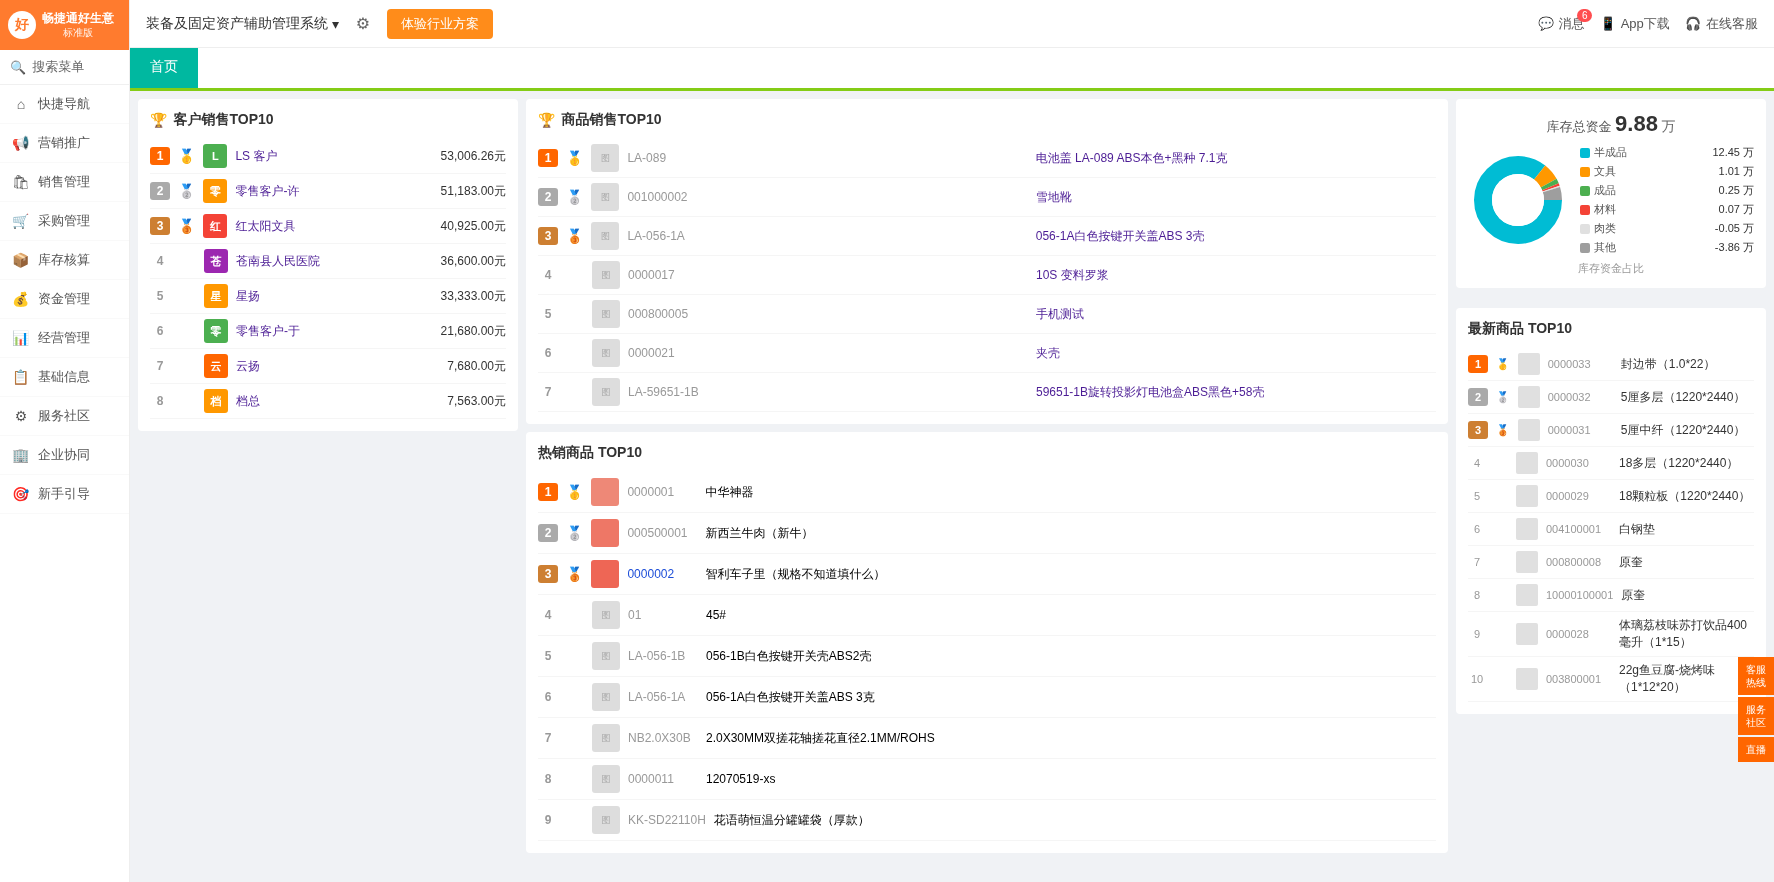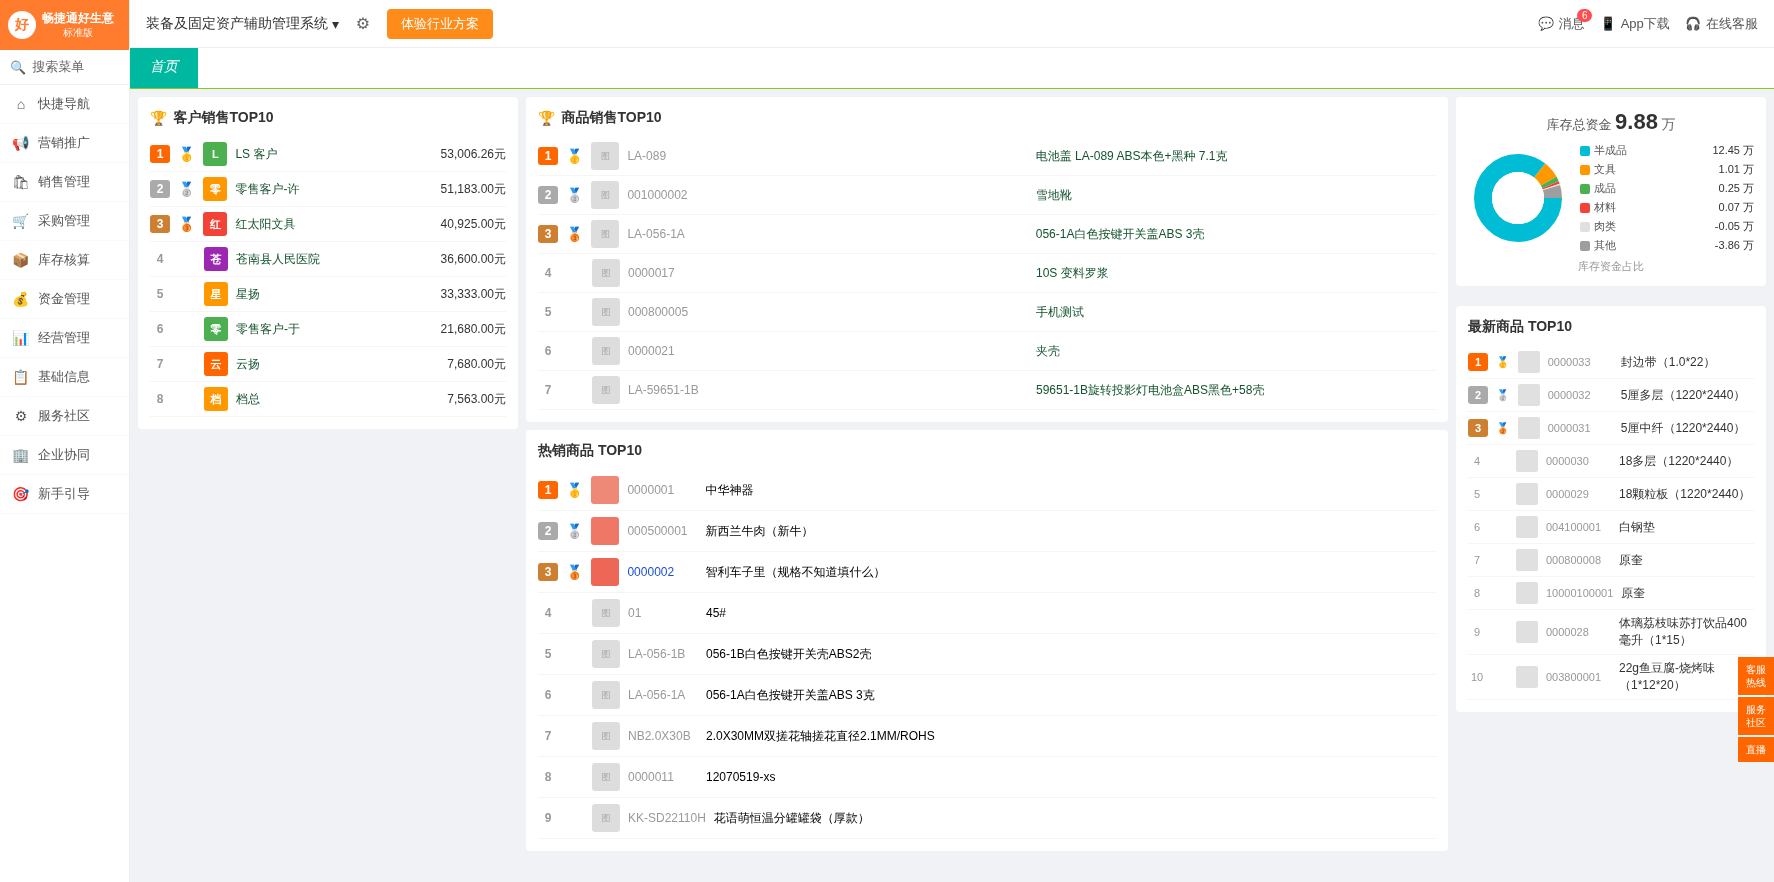--- a/index.html
+++ b/index.html
@@ -133,23 +133,22 @@
       padding: 1px 5px;
       position: absolute;
       top: -6px;
       right: -8px;
     }
 
     
     .content-tabs {
       background: #fff;
       display: flex;
-      border-bottom: 1px solid #84cc16;
+      border-bottom: 3px solid #84cc16;
       flex-shrink: 0;
-      font-style: italic;
     }
     .content-tab {
       padding: 10px 20px;
       font-size: 14px;
       cursor: pointer;
       color: #555;
       border-bottom: 2px solid transparent;
     }
     .content-tab.active {
       color: #fff;
@@ -237,21 +236,21 @@
       height: 24px;
       border-radius: 3px;
       display: flex;
       align-items: center;
       justify-content: center;
       color: #fff;
       font-size: 11px;
       font-weight: bold;
       flex-shrink: 0;
     }
-    .rank-name { flex: 1; color: #14532d; }
+    .rank-name { flex: 1; color: #4c1d95; }
     .rank-amount { color: #333; font-weight: 500; }
 
     
     .prod-img {
       width: 28px;
       height: 28px;
       background: #ddd;
       border-radius: 3px;
       display: flex;
       align-items: center;

